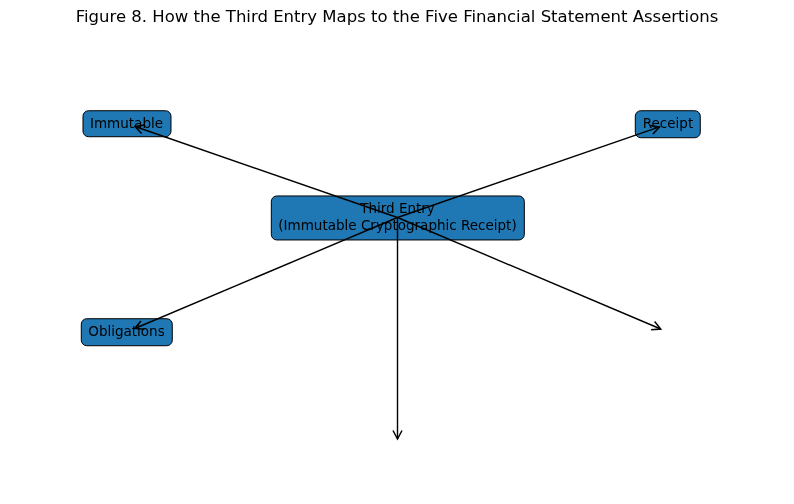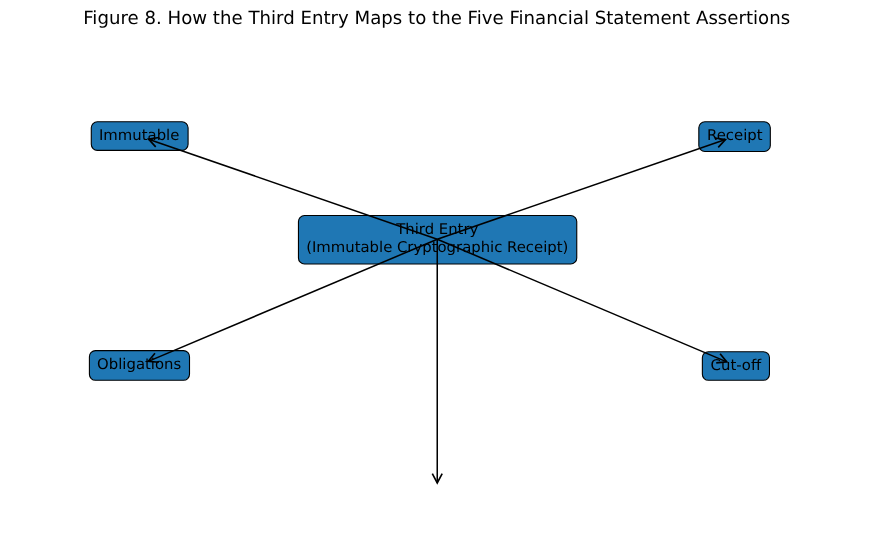--- a/index.html
+++ b/index.html
@@ -68,21 +68,20 @@
 
   <div class="node node-central">Third Entry
 (Immutable Cryptographic Receipt)</div>
 
   <div class="node node-occurrence">Immutable</div>
 
   <div class="node node-accuracy">Receipt</div>
 
   <div class="node node-completeness">Obligations</div>
 
-  <div class="node node-cutoff">Cut-off</div>
 
 
   <svg class="edge-layer" viewBox="0 0 794 504" xmlns="http://www.w3.org/2000/svg">
     <defs>
       <marker id="arrowhead" markerUnits="userSpaceOnUse" markerWidth="12" markerHeight="12" viewBox="0 0 12 12" refX="10.5" refY="6" orient="auto">
         <path d="M2,1.5 L10.5,6 L2,10.5" fill="none" stroke="#000000" stroke-width="1.5"></path>
       </marker>
     </defs>
     <line class="edge" x1="397.5" y1="217.5" x2="135" y2="126.5" marker-end="url(#arrowhead)"></line>
     <line class="edge" x1="397.5" y1="217.5" x2="659.5" y2="126.9" marker-end="url(#arrowhead)"></line>

